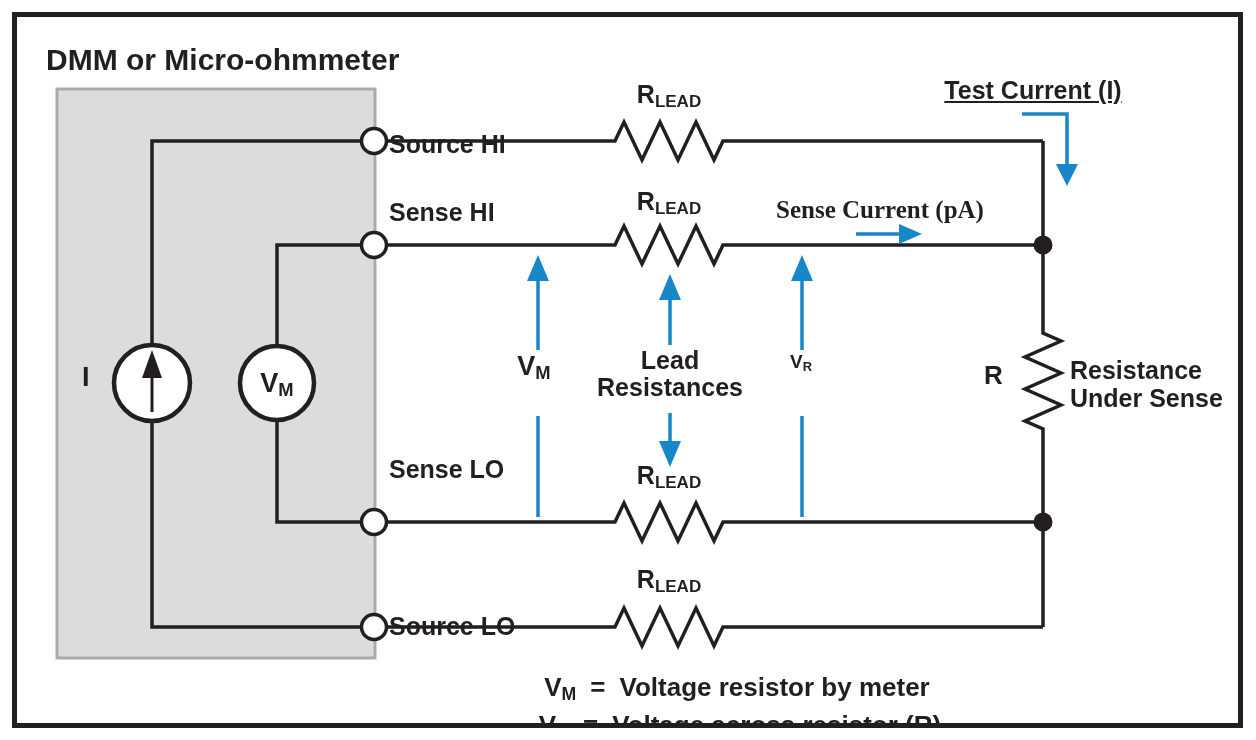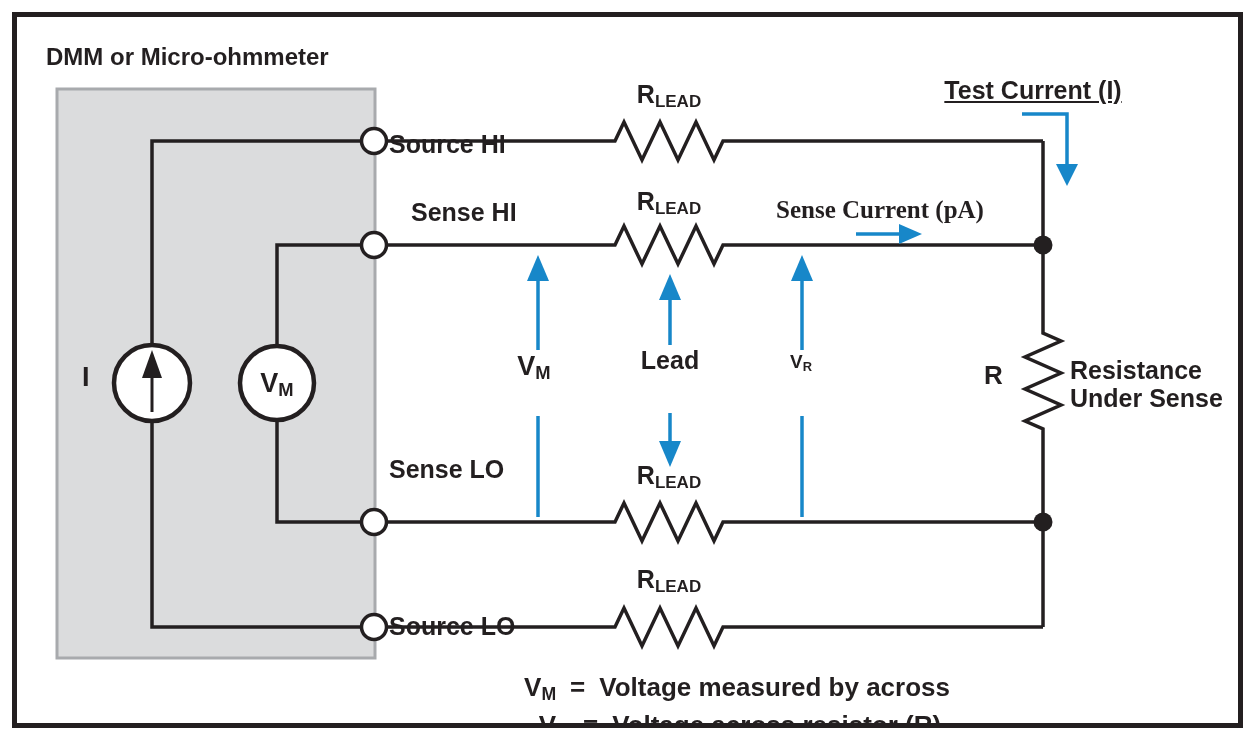--- a/index.html
+++ b/index.html
@@ -87,30 +87,30 @@
       <polygon class="bluehead" points="670,274 659,300 681,300"></polygon>
     </g>
     <g>
       <path class="bluewire" d="M670,413 V445"></path>
       <polygon class="bluehead" points="670,467 659,441 681,441"></polygon>
     </g>
 
     <rect x="14.5" y="14.5" width="1226" height="711" fill="none" stroke="var(--ink)" stroke-width="5"></rect>
   </svg>
 
-  <div class="lbl" style="left:46px;top:44px;font-size:24px;">DMM or Micro-ohmmeter</div>
+  <div class="lbl" style="left:46px;top:44px;font-size:30px;">DMM or Micro-ohmmeter</div>
 
   <div class="lbl" style="left:82px;top:363px;font-size:27px;">I</div>
 
   <div class="lbl" style="left:277px;top:384px;transform:translate(-50%,-50%);font-size:27px;">
     <span>V</span><span class="sub">M</span>
   </div>
 
   <div class="lbl" style="left:389px;top:95px;margin-top:36px;">Source HI</div>
-  <div class="lbl" style="left:411px;top:199px;">Sense HI</div>
+  <div class="lbl" style="left:389px;top:199px;">Sense HI</div>
   <div class="lbl" style="left:389px;top:456px;">Sense LO</div>
   <div class="lbl" style="left:389px;top:613px;">Source LO</div>
 
   <div class="lbl center" style="left:669px;top:81px;">
     <span>R</span><span class="sub">LEAD</span>
   </div>
   <div class="lbl center" style="left:669px;top:188px;">
     <span>R</span><span class="sub">LEAD</span>
   </div>
   <div class="lbl center" style="left:669px;top:462px;">
@@ -126,33 +126,34 @@
 
   <div class="lbl center" style="left:534px;top:352px;font-size:27px;">
     <span>V</span><span class="sub">M</span>
   </div>
   <div class="lbl center" style="left:801px;top:352px;font-size:19px;">
     <span>V</span><span class="sub">R</span>
   </div>
 
   <div class="lbl center tc" style="left:670px;top:347px;">
     <div>Lead</div>
+    <div>Resistances</div>
   </div>
 
   <div class="lbl" style="left:984px;top:361px;font-size:26px;">R</div>
 
   <div class="lbl" style="left:1070px;top:356px;line-height:28px;">
     <div>Resistance</div>
     <div>Under Sense</div>
   </div>
 
   <div class="lbl caption-row center" style="left:737px;top:673px;font-size:26px;">
     <span><span>V</span><span class="sub">M</span></span>
     <span class="eq">=</span>
-    <span>Voltage measured by across</span>
+    <span>Voltage resistor by meter</span>
   </div>
 
   <div class="clip2">
     <div class="lbl caption-row" style="left:740px;transform:translateX(-50%);font-size:26px;">
       <span><span>V</span><span class="sub">R</span></span>
       <span class="eq">=</span>
       <span>Voltage across resistor (R)</span>
     </div>
   </div>
 

